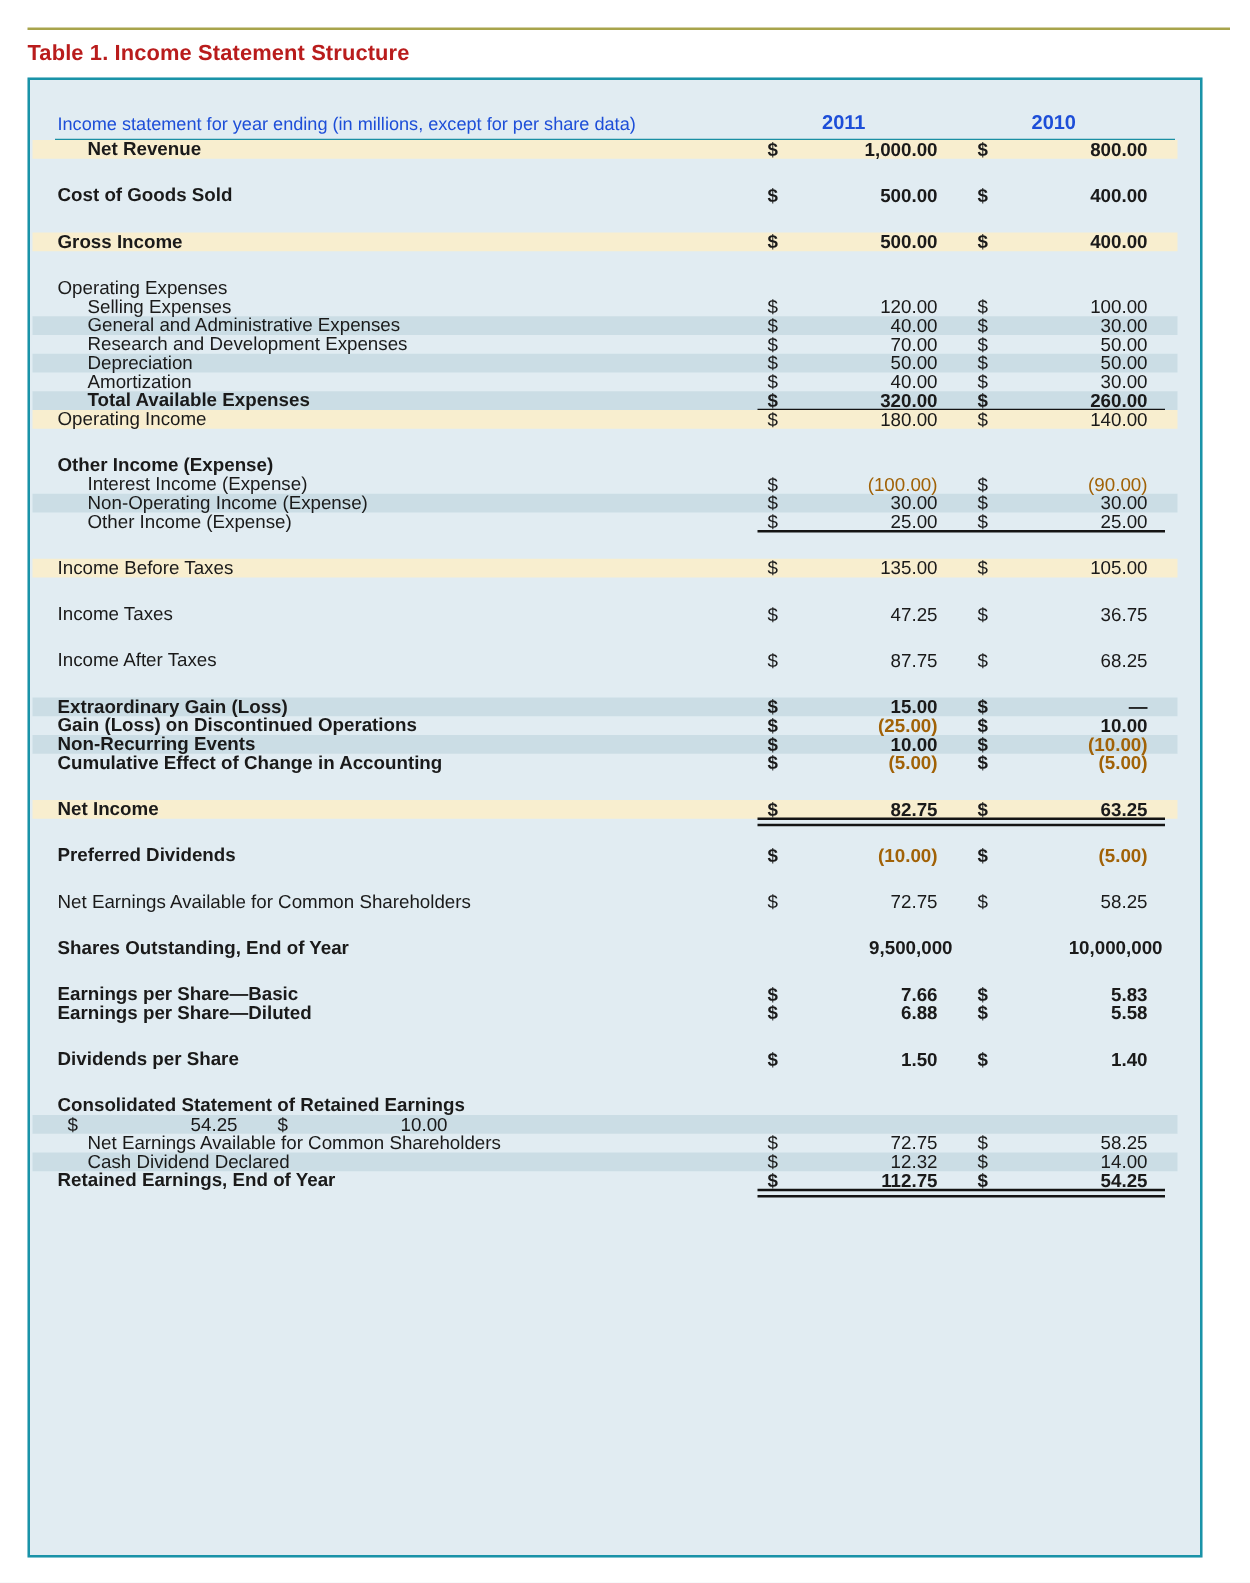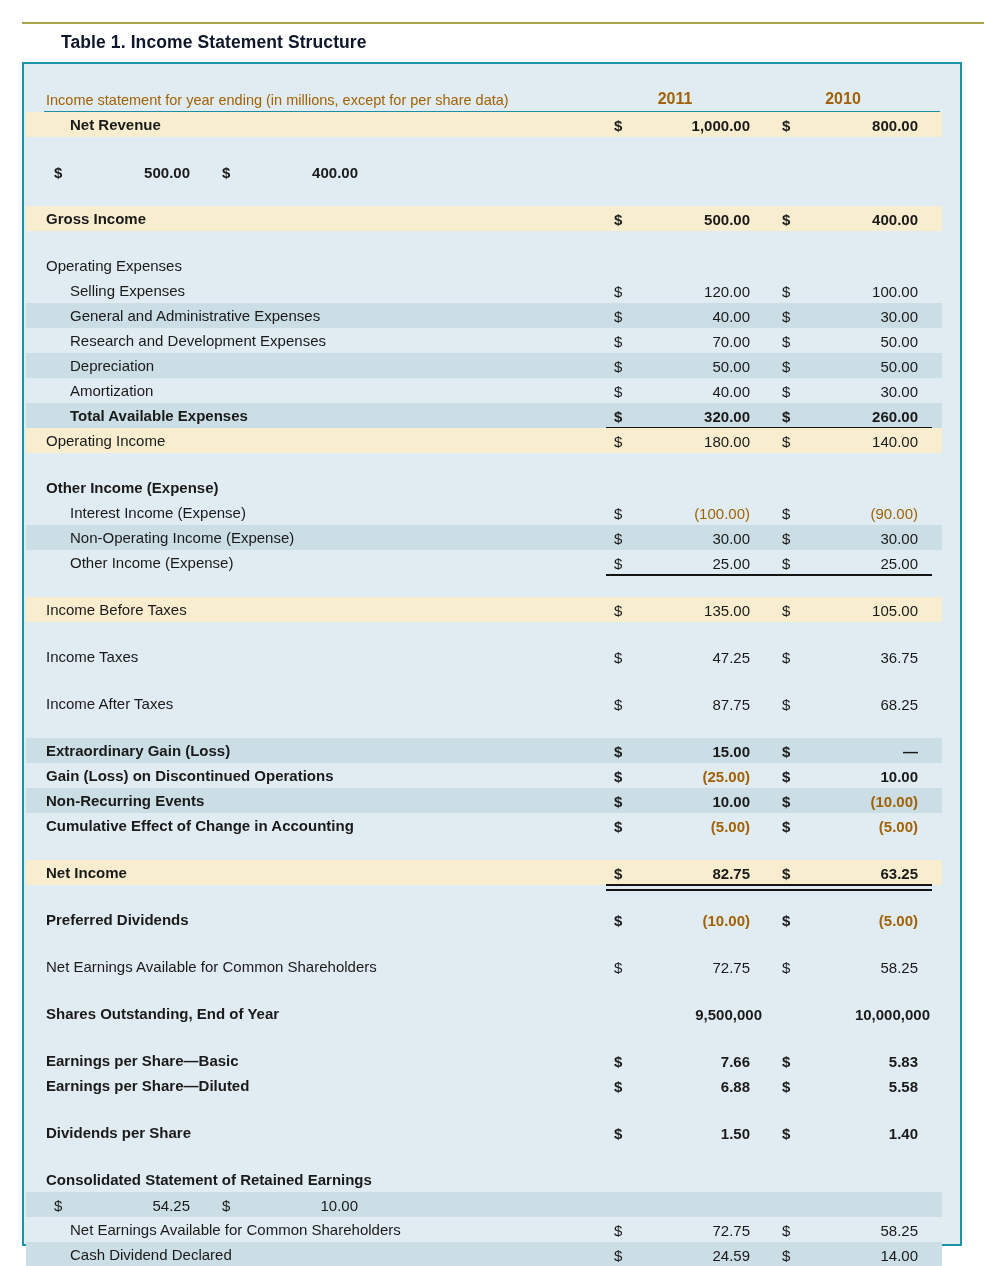--- a/index.html
+++ b/index.html
@@ -18,24 +18,23 @@
     position: absolute;
     left: 22px; top: 22px;
     width: 962px; height: 2px;
     background: #a8a44c;
   }
   #table-caption {
     position: absolute;
     left: 22px; top: 32px;
     font-size: 17.5px;
     font-weight: bold;
-    color: #0f172a;
+    color: #b91c1c;
     letter-spacing: .1px;
     white-space: nowrap;
-    margin-left: 39px;
   }
 
   
   #panel {
     position: absolute;
     left: 22px; top: 62px;
     width: 940px; height: 1184px;
     background: #e1ecf2;
     border: 2px solid #1993a8;
   }
@@ -44,21 +43,21 @@
   #stmt {
     position: absolute;
     left: 20px; top: 22px;
     width: 896px;
   }
 
   .row {
     position: relative;
     display: flex;
     align-items: center;
-    height: 25px;
+    height: 15px;
     font-size: 15px;
     color: #1a1a1a;
     white-space: nowrap;
   }
   
   .row.gap   { height: 22px; }
 
   .label {
     flex: 0 0 560px;
     padding-left: 2px;
@@ -98,21 +97,21 @@
     z-index: 0;
   }
   .row.band::before  { background: #cbdde5; }
   .row.cream::before { background: #f8eecf; }
   .row > * { position: relative; z-index: 1; }
 
   
   #hdr {
     height: 26px;
     font-size: 14.5px;
-    color: #a16207;
+    color: #1d4ed8;
     border-bottom: 1.5px solid #1b8fa3;
     align-items: flex-end;
     padding-bottom: 3px;
   }
   #hdr .label { flex: 0 0 560px; }
   #hdr .yr {
     flex: 0 0 168px;
     text-align: center;
     font-weight: bold;
     font-size: 16px;
@@ -165,20 +164,21 @@
             <span class="cur">$</span>
             <span class="amt">1,000.00</span>
           </div>
           <div class="col bold">
             <span class="cur">$</span>
             <span class="amt">800.00</span>
           </div>
         </div>
         <div class="row gap"></div>
         <div class="row">
+          <div class="label ind0 bold">Cost of Goods Sold</div>
           <div class="col bold">
             <span class="cur">$</span>
             <span class="amt">500.00</span>
           </div>
           <div class="col bold">
             <span class="cur">$</span>
             <span class="amt">400.00</span>
           </div>
         </div>
         <div class="row gap"></div>
@@ -504,21 +504,21 @@
           </div>
           <div class="col">
             <span class="cur">$</span>
             <span class="amt">58.25</span>
           </div>
         </div>
         <div class="row band">
           <div class="label ind1">Cash Dividend Declared</div>
           <div class="col">
             <span class="cur">$</span>
-            <span class="amt">24.59</span>
+            <span class="amt">12.32</span>
           </div>
           <div class="col">
             <span class="cur">$</span>
             <span class="amt">14.00</span>
           </div>
         </div>
         <div class="row">
           <div class="label ind0 bold">Retained Earnings, End of Year</div>
           <div class="col bold">
             <span class="cur">$</span>

